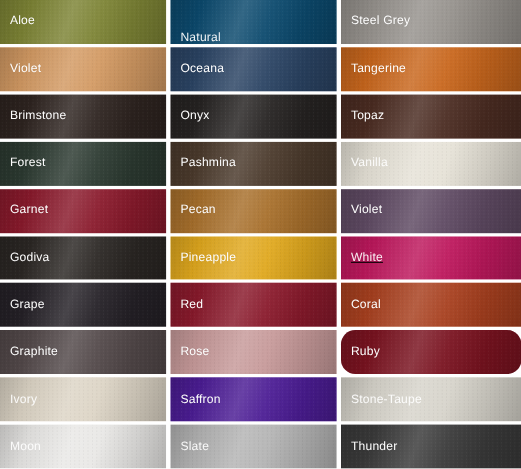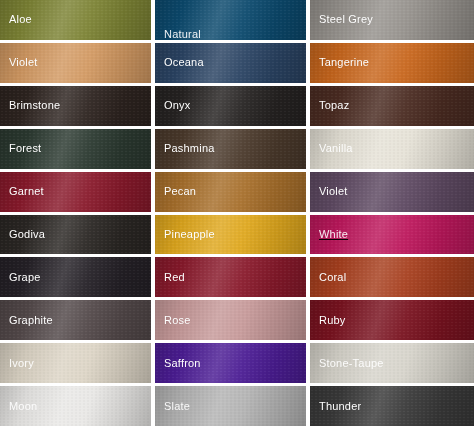--- a/index.html
+++ b/index.html
@@ -192,21 +192,21 @@
     <div class="swatch" style="background-color: rgb(83, 73, 74);">
       <div class="grain"></div>
       <div class="sheen"></div>
       <span class="label">Graphite</span>
     </div>
     <div class="swatch" style="background-color: rgb(199, 154, 154);">
       <div class="grain"></div>
       <div class="sheen"></div>
       <span class="label">Rose</span>
     </div>
-    <div class="swatch" style="background-color: rgb(122, 19, 32);">
+    <div class="swatch" style="background-color: rgb(122, 19, 32); border-radius: 13px;">
       <div class="grain"></div>
       <div class="sheen"></div>
       <span class="label">Ruby</span>
     </div>
     <div class="swatch light" style="background-color: rgb(221, 213, 198);">
       <div class="grain"></div>
       <div class="sheen"></div>
       <span class="label">Ivory</span>
     </div>
     <div class="swatch" style="background-color: #4c1d95;">

